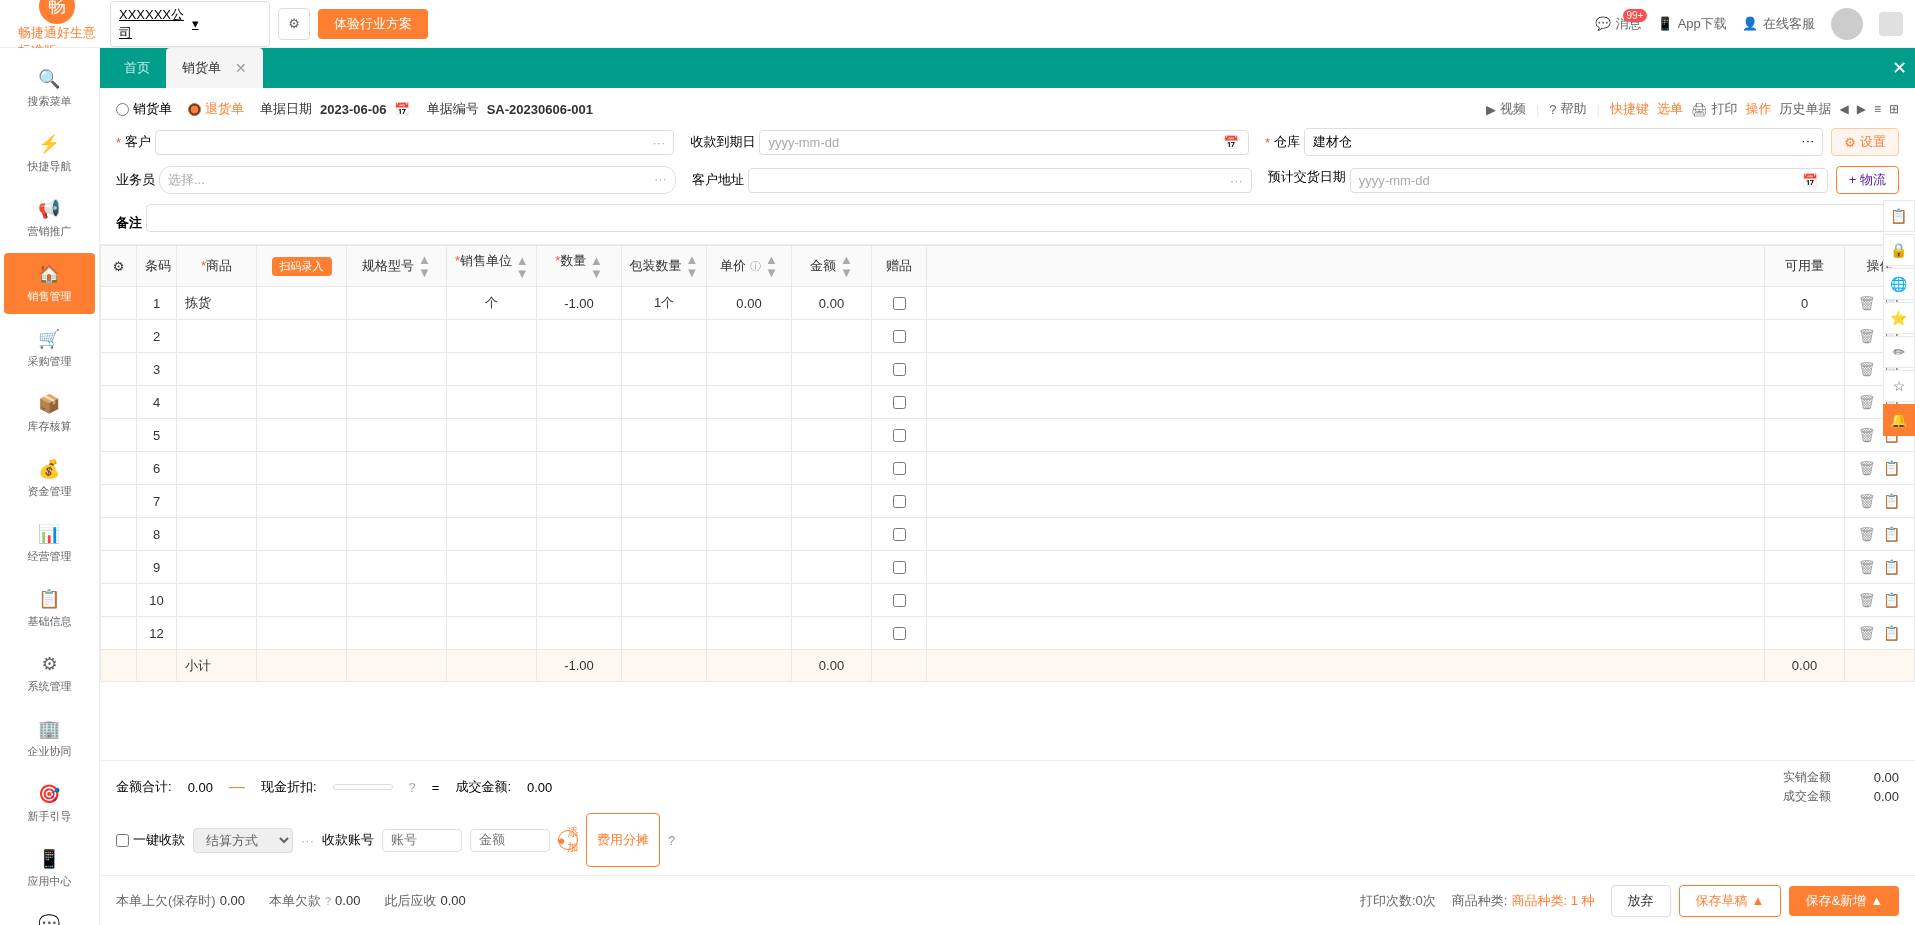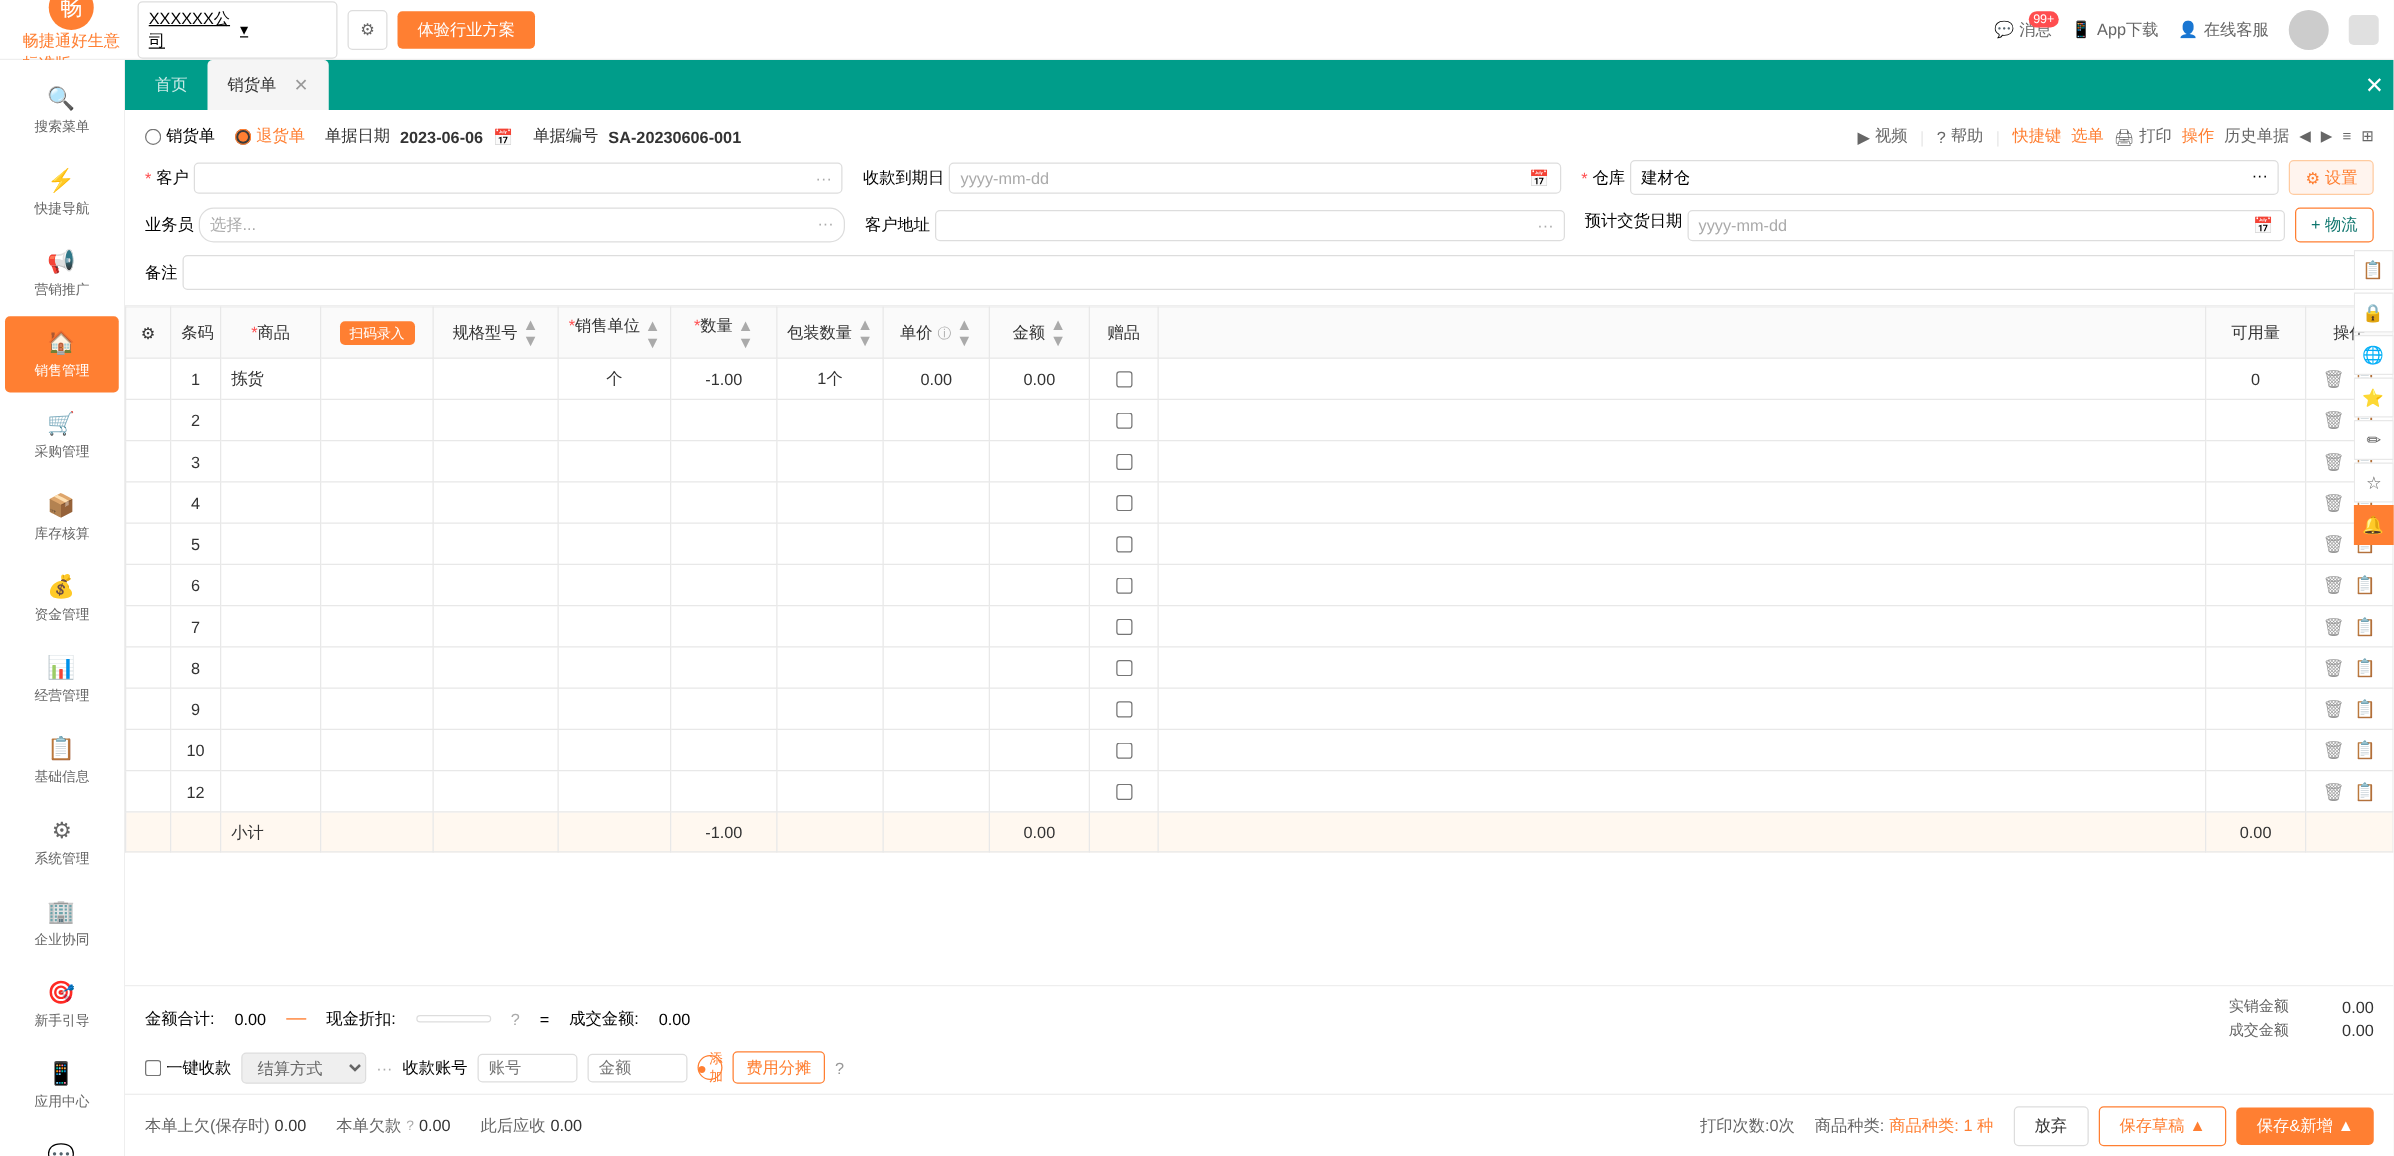--- a/index.html
+++ b/index.html
@@ -39,21 +39,21 @@
     .form-area { background: #fff; padding: 12px 16px; border-bottom: 1px solid #eee; }
     .radio-group { display: flex; gap: 16px; align-items: center; }
     .radio-item { display: flex; align-items: center; gap: 4px; cursor: pointer; }
     .radio-item input[type=radio] { accent-color: #ff7f32; }
     .header-action { display: flex; align-items: center; gap: 4px; cursor: pointer; color: #666; font-size: 12px; }
     .header-action.active { color: #ff7f32; }
 
     .date-field { display: flex; align-items: center; gap: 4px; }
     .date-field span { color: #333; font-weight: 500; }
     .btn-set { background: #fff4ee; color: #ff7f32; border: 1px solid #ffcba0; border-radius: 4px; padding: 4px 12px; cursor: pointer; display: flex; align-items: center; gap: 4px; }
-    .btn-flow { background: #fff; color: #0f766e; border: 1px solid #ff7f32; border-radius: 4px; padding: 4px 12px; cursor: pointer; display: flex; align-items: center; gap: 4px; }
+    .btn-flow { background: #fff; color: #4c1d95; border: 1px solid #ff7f32; border-radius: 4px; padding: 4px 12px; cursor: pointer; display: flex; align-items: center; gap: 4px; }
 
     
     .table-area { flex: 1; overflow: auto; background: #fff; }
     .data-table { width: 100%; border-collapse: collapse; table-layout: fixed; }
     .data-table th { background: #fafafa; border: 1px solid #e8e8e8; padding: 6px 8px; text-align: center; color: #333; font-weight: 500; white-space: nowrap; }
     .data-table td { border: 1px solid #e8e8e8; padding: 6px 8px; text-align: center; color: #333; height: 32px; }
     .data-table td.left { text-align: left; }
     .text-red { color: #ff4d4f; }
     .scan-btn { background: #ff7f32; color: white; border: none; border-radius: 4px; padding: 2px 8px; cursor: pointer; font-size: 11px; }
     .th-required { color: #ff4d4f; }
@@ -61,21 +61,21 @@
     .icon-btn { background: none; border: none; cursor: pointer; color: #999; font-size: 14px; padding: 2px; }
 
     
     .footer-area { background: #fff; border-top: 1px solid #eee; padding: 8px 16px; }
     .footer-row1 { display: flex; align-items: center; gap: 16px; margin-bottom: 8px; }
     .payment-row { display: flex; align-items: center; gap: 8px; }
     .payment-checkbox { display: flex; align-items: center; gap: 4px; }
     .payment-select { border: 1px solid #ddd; border-radius: 4px; padding: 3px 8px; color: #666; width: 100px; }
     .payment-input { border: 1px solid #ddd; border-radius: 4px; padding: 3px 8px; color: #666; width: 80px; font-family: Liberation Mono, monospace; }
     .btn-add { background: #fff; border: 1px solid #ff7f32; color: #ff7f32; border-radius: 50%; width: 20px; height: 20px; display: flex; align-items: center; justify-content: center; cursor: pointer; font-size: 14px; }
-    .btn-feealloc { background: #fff; border: 1px solid #ff7f32; color: #ff7f32; border-radius: 4px; padding: 3px 10px; cursor: pointer; }
+    .btn-feealloc { background: #fff; border: 1px solid #ff7f32; color: #ff7f32; border-radius: 4px; padding: 17px 10px; cursor: pointer; }
     .btn-help { background: none; border: none; color: #999; cursor: pointer; }
     .summary-line { display: flex; align-items: center; gap: 8px; justify-content: flex-end; }
     .summary-label { color: #666; font-size: 12px; }
     .summary-value { color: #333; font-weight: 500; min-width: 60px; text-align: right; }
 
     
     .bottom-bar { display: flex; align-items: center; background: #fff; border-top: 1px solid #eee; padding: 8px 16px; height: 50px; }
     .bottom-info { display: flex; align-items: center; gap: 24px; color: #666; }
     .bottom-info .info-item { display: flex; align-items: center; gap: 4px; }
     .bottom-info .info-value { color: #333; font-weight: 500; }
@@ -329,21 +329,21 @@
               <span>📅</span>
             </div>
           </div>
           <div style="margin-left:8px;">
             <button class="btn-flow">
               <span>+ 物流</span>
             </button>
           </div>
         </div>
 
-        <div style="display:flex; align-items:center; gap:4px;">
+        <div style="display:flex; align-items:flex-end; gap:4px;font-weight:bold;">
           <span>备注</span>
           <div style="border:1px solid #ddd;border-radius:4px;padding:4px 8px;flex:1;cursor:text;color:#aaa;min-height:28px;"></div>
         </div>
       </div>
 
       <div class="table-area">
         <table class="data-table">
           <colgroup>
             <col style="width:36px">
             <col style="width:40px">

